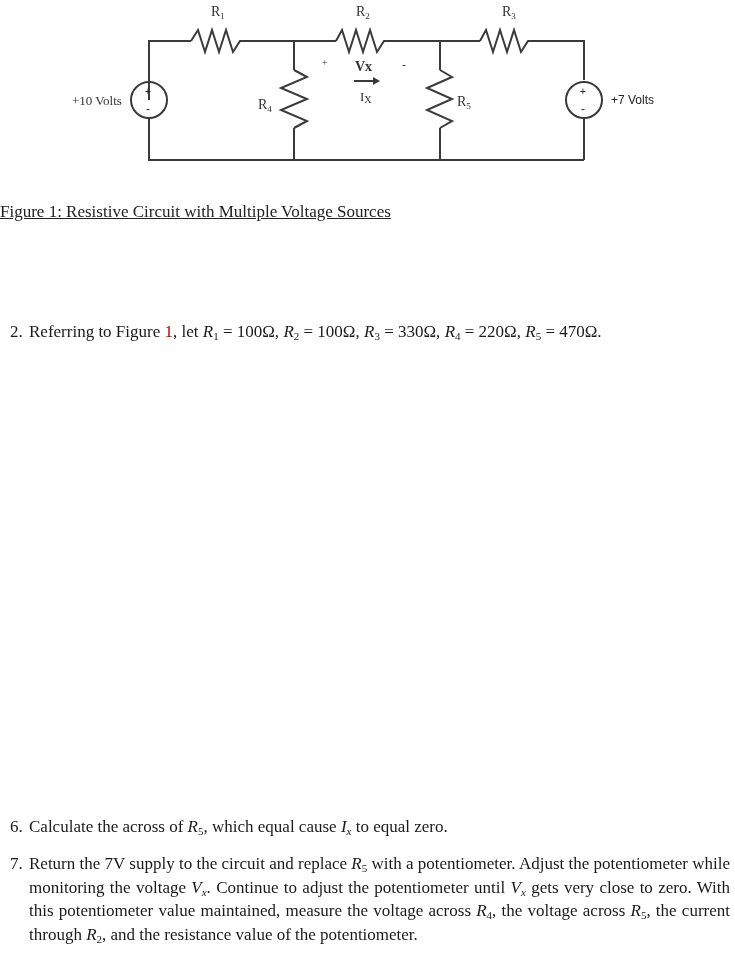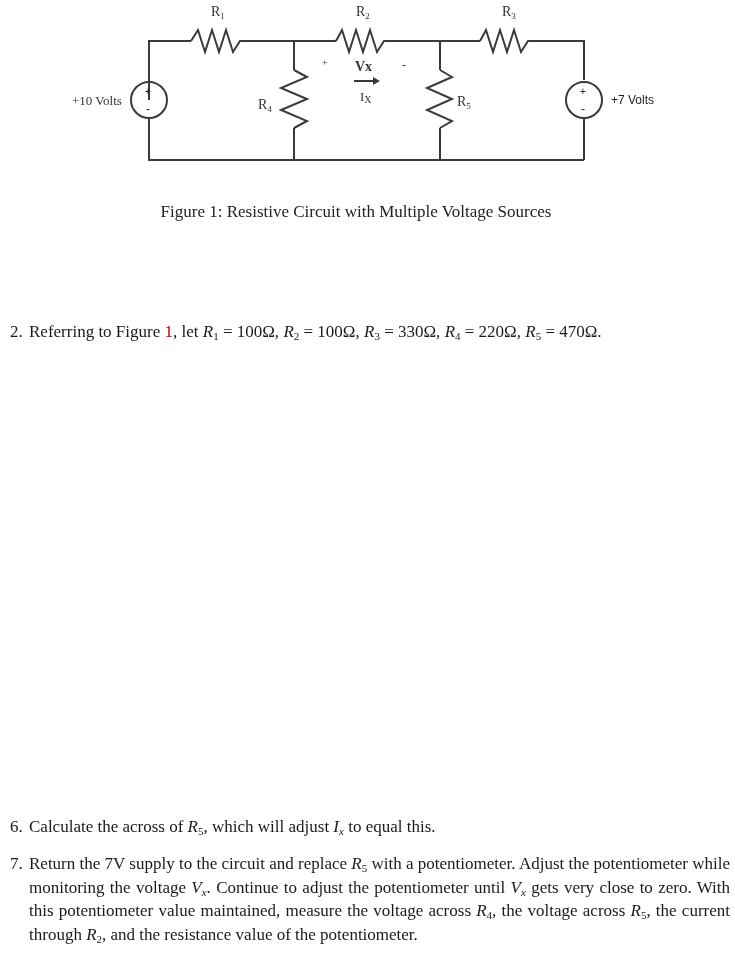--- a/index.html
+++ b/index.html
@@ -2,22 +2,22 @@
 <html><head>
 <meta charset="utf-8">
 <style>
   html, body { margin: 0; padding: 0; background: #ffffff; }
   body { width: 735px; height: 969px; position: relative; overflow: hidden;
          font-family: "Liberation Serif", "DejaVu Serif", serif; color: #1a1a1a; }
   .circuit { position: absolute; left: 8px; top: 0; width: 735px; height: 175px; }
   .circuit svg { width: 735px; height: 175px; display: block; }
   .svg-text { font-family: "Liberation Serif", serif; fill: #333; }
   .svg-sans { font-family: "Liberation Sans", sans-serif; fill: #222; }
-  .caption { position: absolute; left: 0; top: 202px; width: 712px; text-align: center;
-             font-size: 17px; color: #222; }
+  .caption { position: absolute; left: 0; top: 202px; width: 712px; text-align: left;
+             font-size: 17px; color: #222; text-decoration: underline; }
   .q { position: absolute; left: 10px; width: 720px; font-size: 17px; line-height: 23.5px; }
   .q .num { position: absolute; left: 0; top: 0; }
   .q .body { margin-left: 19px; text-align: justify; }
   .q2 { top: 320px; }
   .q6 { top: 815px; }
   .q7 { top: 852px; }
   .ref { color: #c00000; }
   i.m { font-style: italic; }
   sub { font-size: 11px; vertical-align: -3px; line-height: 0; }
 </style>
@@ -80,21 +80,21 @@
 <div class="q q2">
   <span class="num">2.</span>
   <div class="body">
     <span>Referring to Figure </span><a class="ref">1</a><span>, let </span><i class="m">R</i><sub>1</sub><span> = 100Ω, </span><i class="m">R</i><sub>2</sub><span> = 100Ω, </span><i class="m">R</i><sub>3</sub><span> = 330Ω, </span><i class="m">R</i><sub>4</sub><span> = 220Ω, </span><i class="m">R</i><sub>5</sub><span> = 470Ω.</span><br>
   </div>
 </div>
 
 <div class="q q6">
   <span class="num">6.</span>
   <div class="body">
-    <span>Calculate the across of </span><i class="m">R</i><sub>5</sub><span>, which will adjust </span><i class="m">I</i><sub><i>x</i></sub><span> to equal this.</span>
+    <span>Calculate the across of </span><i class="m">R</i><sub>5</sub><span>, which equal cause </span><i class="m">I</i><sub><i>x</i></sub><span> to equal zero.</span>
   </div>
 </div>
 
 <div class="q q7">
   <span class="num">7.</span>
   <div class="body">
     <span>Return the 7V supply to the circuit and replace </span><i class="m">R</i><sub>5</sub><span> with a potentiometer. Adjust the potentiometer while monitoring the voltage </span><i class="m">V</i><sub><i>x</i></sub><span>. Continue to adjust the potentiometer until </span><i class="m">V</i><sub><i>x</i></sub><span> gets very close to zero. With this potentiometer value maintained, measure the voltage across </span><i class="m">R</i><sub>4</sub><span>, the voltage across </span><i class="m">R</i><sub>5</sub><span>, the current through </span><i class="m">R</i><sub>2</sub><span>, and the resistance value of the potentiometer.</span>
   </div>
 </div>
 

